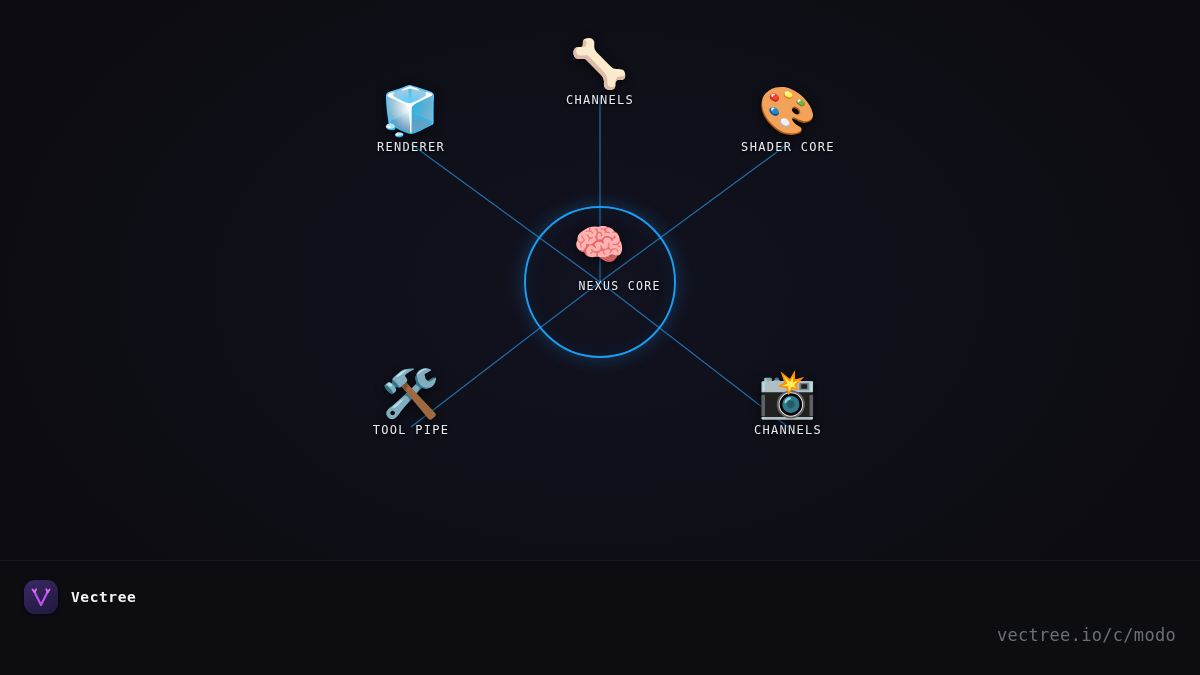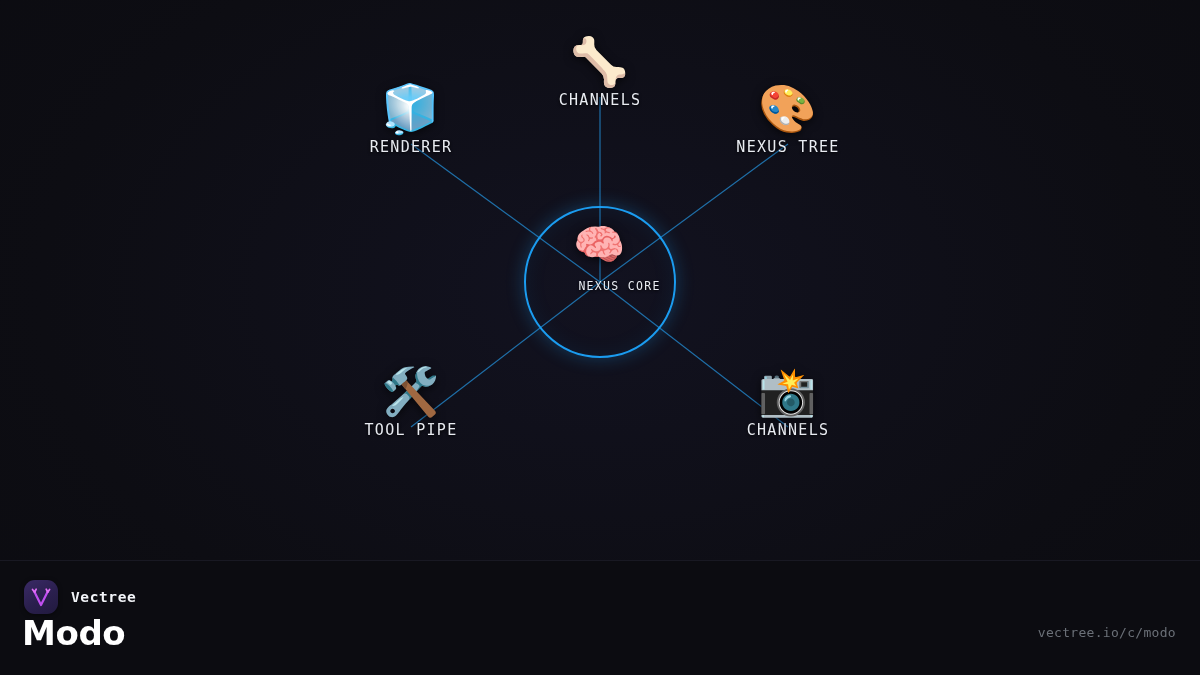--- a/index.html
+++ b/index.html
@@ -34,21 +34,21 @@
   }
   .node-emoji {
     font-family:"DejaVu Sans", sans-serif;
     line-height:1;
     user-select:none;
     filter:drop-shadow(0 2px 5px rgba(0,0,0,.65));
   }
   .node-label {
     margin-top:6px;
     font-family:"DejaVu Sans Mono", monospace;
-    font-size:15px;
+    font-size:12px;
     letter-spacing:1.3px;
     color:#e9ecf2;
     white-space:nowrap;
     text-shadow:0 1px 3px rgba(0,0,0,.9);
   }
 
   
   .node.leaf .node-emoji { font-size:47px; }
 
   
@@ -96,21 +96,21 @@
   #page-title {
     position:absolute; left:22px; top:52px;
     font-family:"DejaVu Sans", sans-serif;
     font-size:34px; font-weight:bold;
     letter-spacing:-.4px;
     color:#ffffff;
   }
   #footer-url {
     position:absolute; right:24px; top:64px;
     font-family:"DejaVu Sans Mono", monospace;
-    font-size:13px;
+    font-size:17px;
     letter-spacing:.3px;
     color:#6b7078;
   }
 </style>
 </head>
 <body>
 
 <div id="stage">
 
   <div id="graph-canvas">
@@ -135,21 +135,21 @@
       <span class="node-label">RENDERER</span>
     </div>
 
     <div class="node leaf" style="left:600px; top:73px;">
       <span class="node-emoji">🦴</span>
       <span class="node-label">CHANNELS</span>
     </div>
 
     <div class="node leaf" style="left:788px; top:120px;">
       <span class="node-emoji">🎨</span>
-      <span class="node-label">NEXUS TREE</span>
+      <span class="node-label">SHADER CORE</span>
     </div>
 
     <div class="node leaf" style="left:411px; top:403px;">
       <span class="node-emoji">🛠️</span>
       <span class="node-label">TOOL PIPE</span>
     </div>
 
     <div class="node leaf" style="left:788px; top:403px;">
       <span class="node-emoji">📸</span>
       <span class="node-label">CHANNELS</span>
@@ -165,19 +165,18 @@
           <path d="M10 11 L17 25 L24 11" fill="none" stroke="#c04ff0" stroke-width="2.2" stroke-linecap="round" stroke-linejoin="round"></path>
           <path d="M8.5 9.5 L10.6 12.2" stroke="#e06ff5" stroke-width="1.7" stroke-linecap="round"></path>
           <path d="M12.2 9.2 L10.9 12.0" stroke="#e06ff5" stroke-width="1.7" stroke-linecap="round"></path>
           <path d="M22.2 9.2 L23.6 12.0" stroke="#e06ff5" stroke-width="1.7" stroke-linecap="round"></path>
           <path d="M25.6 9.5 L23.7 12.2" stroke="#e06ff5" stroke-width="1.7" stroke-linecap="round"></path>
         </svg>
       </span>
       <span id="brand-name">Vectree</span>
     </div>
 
-    <div id="page-title">Modo</div>
 
     <div id="footer-url">vectree.io/c/modo</div>
 
   </div>
 
 </div>
 
 </body></html>

